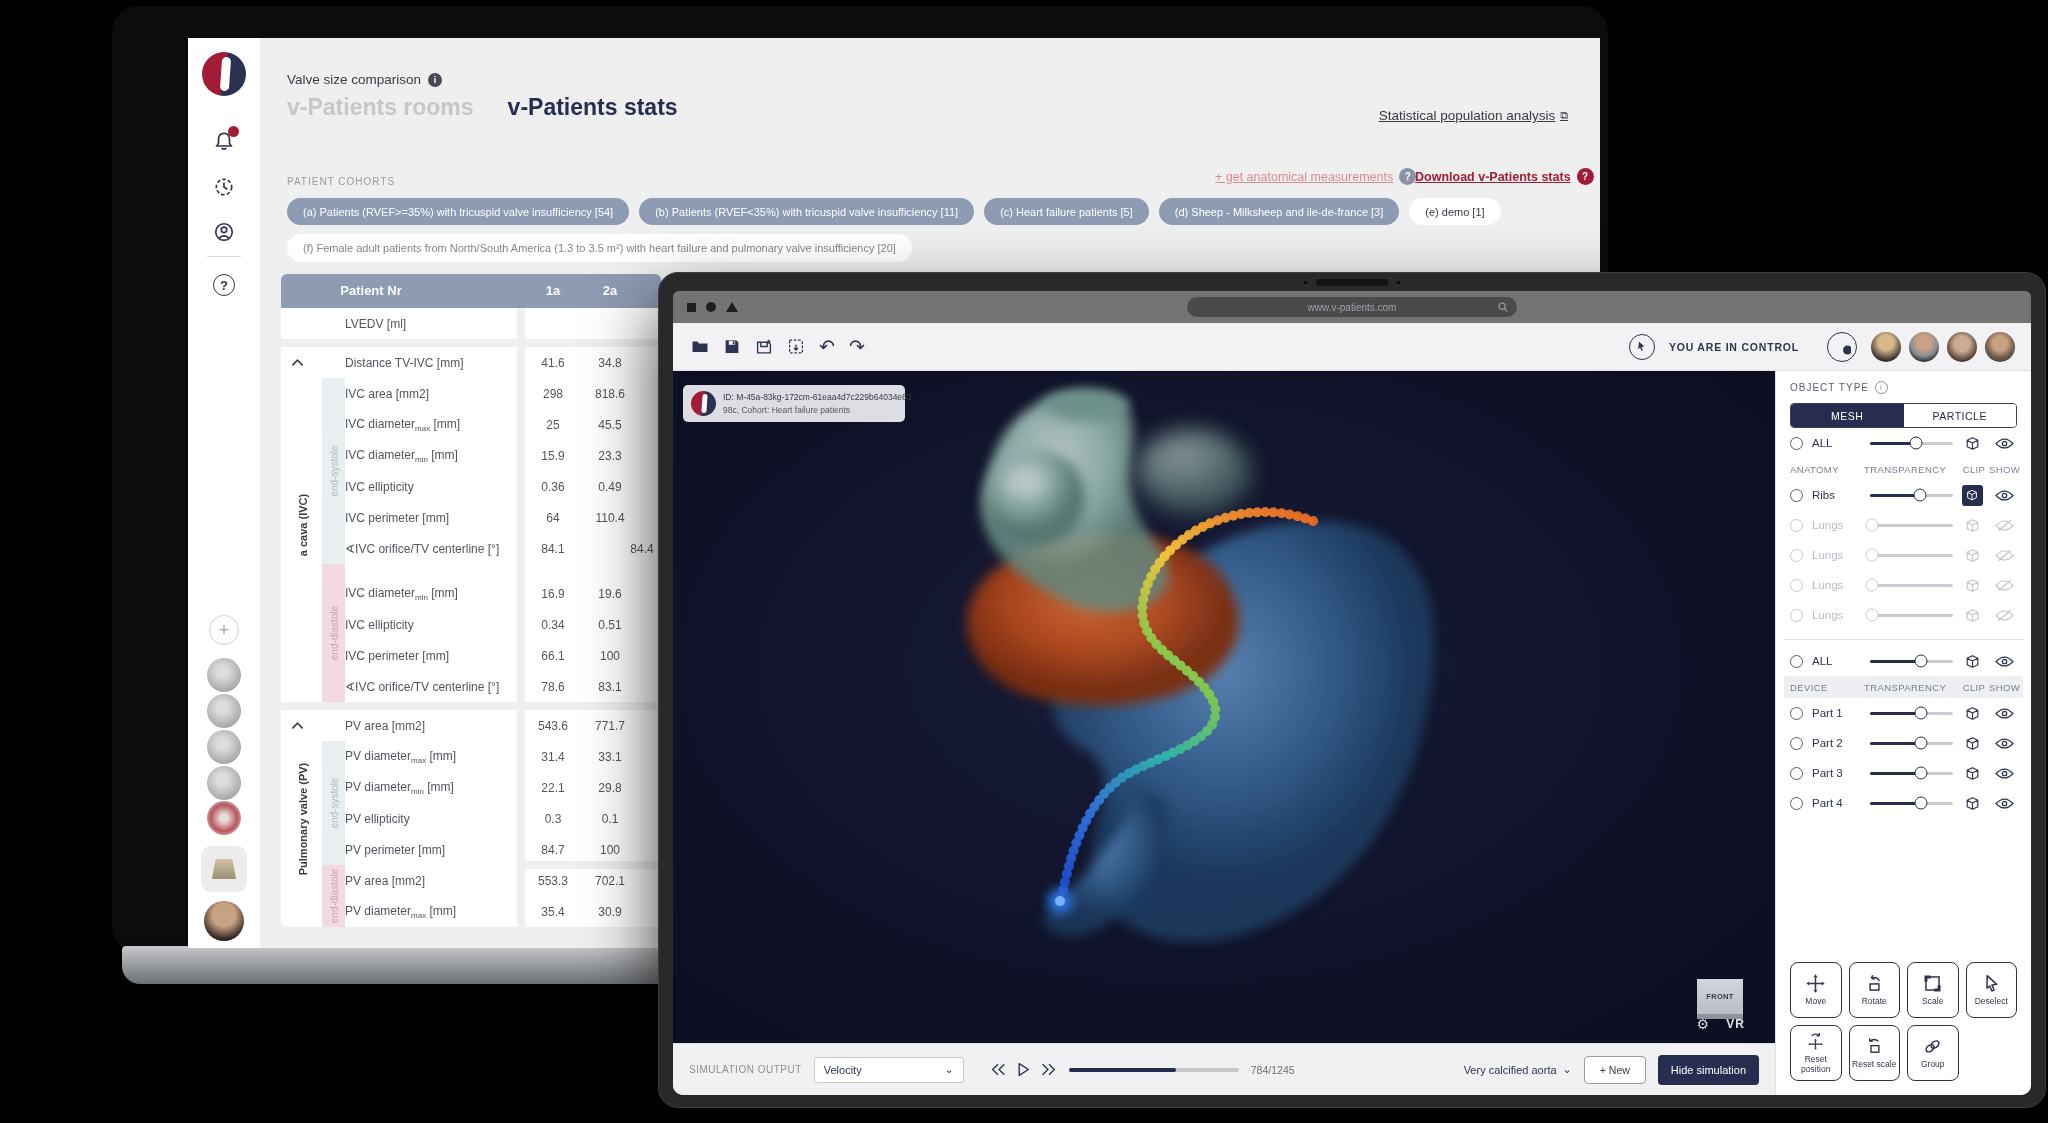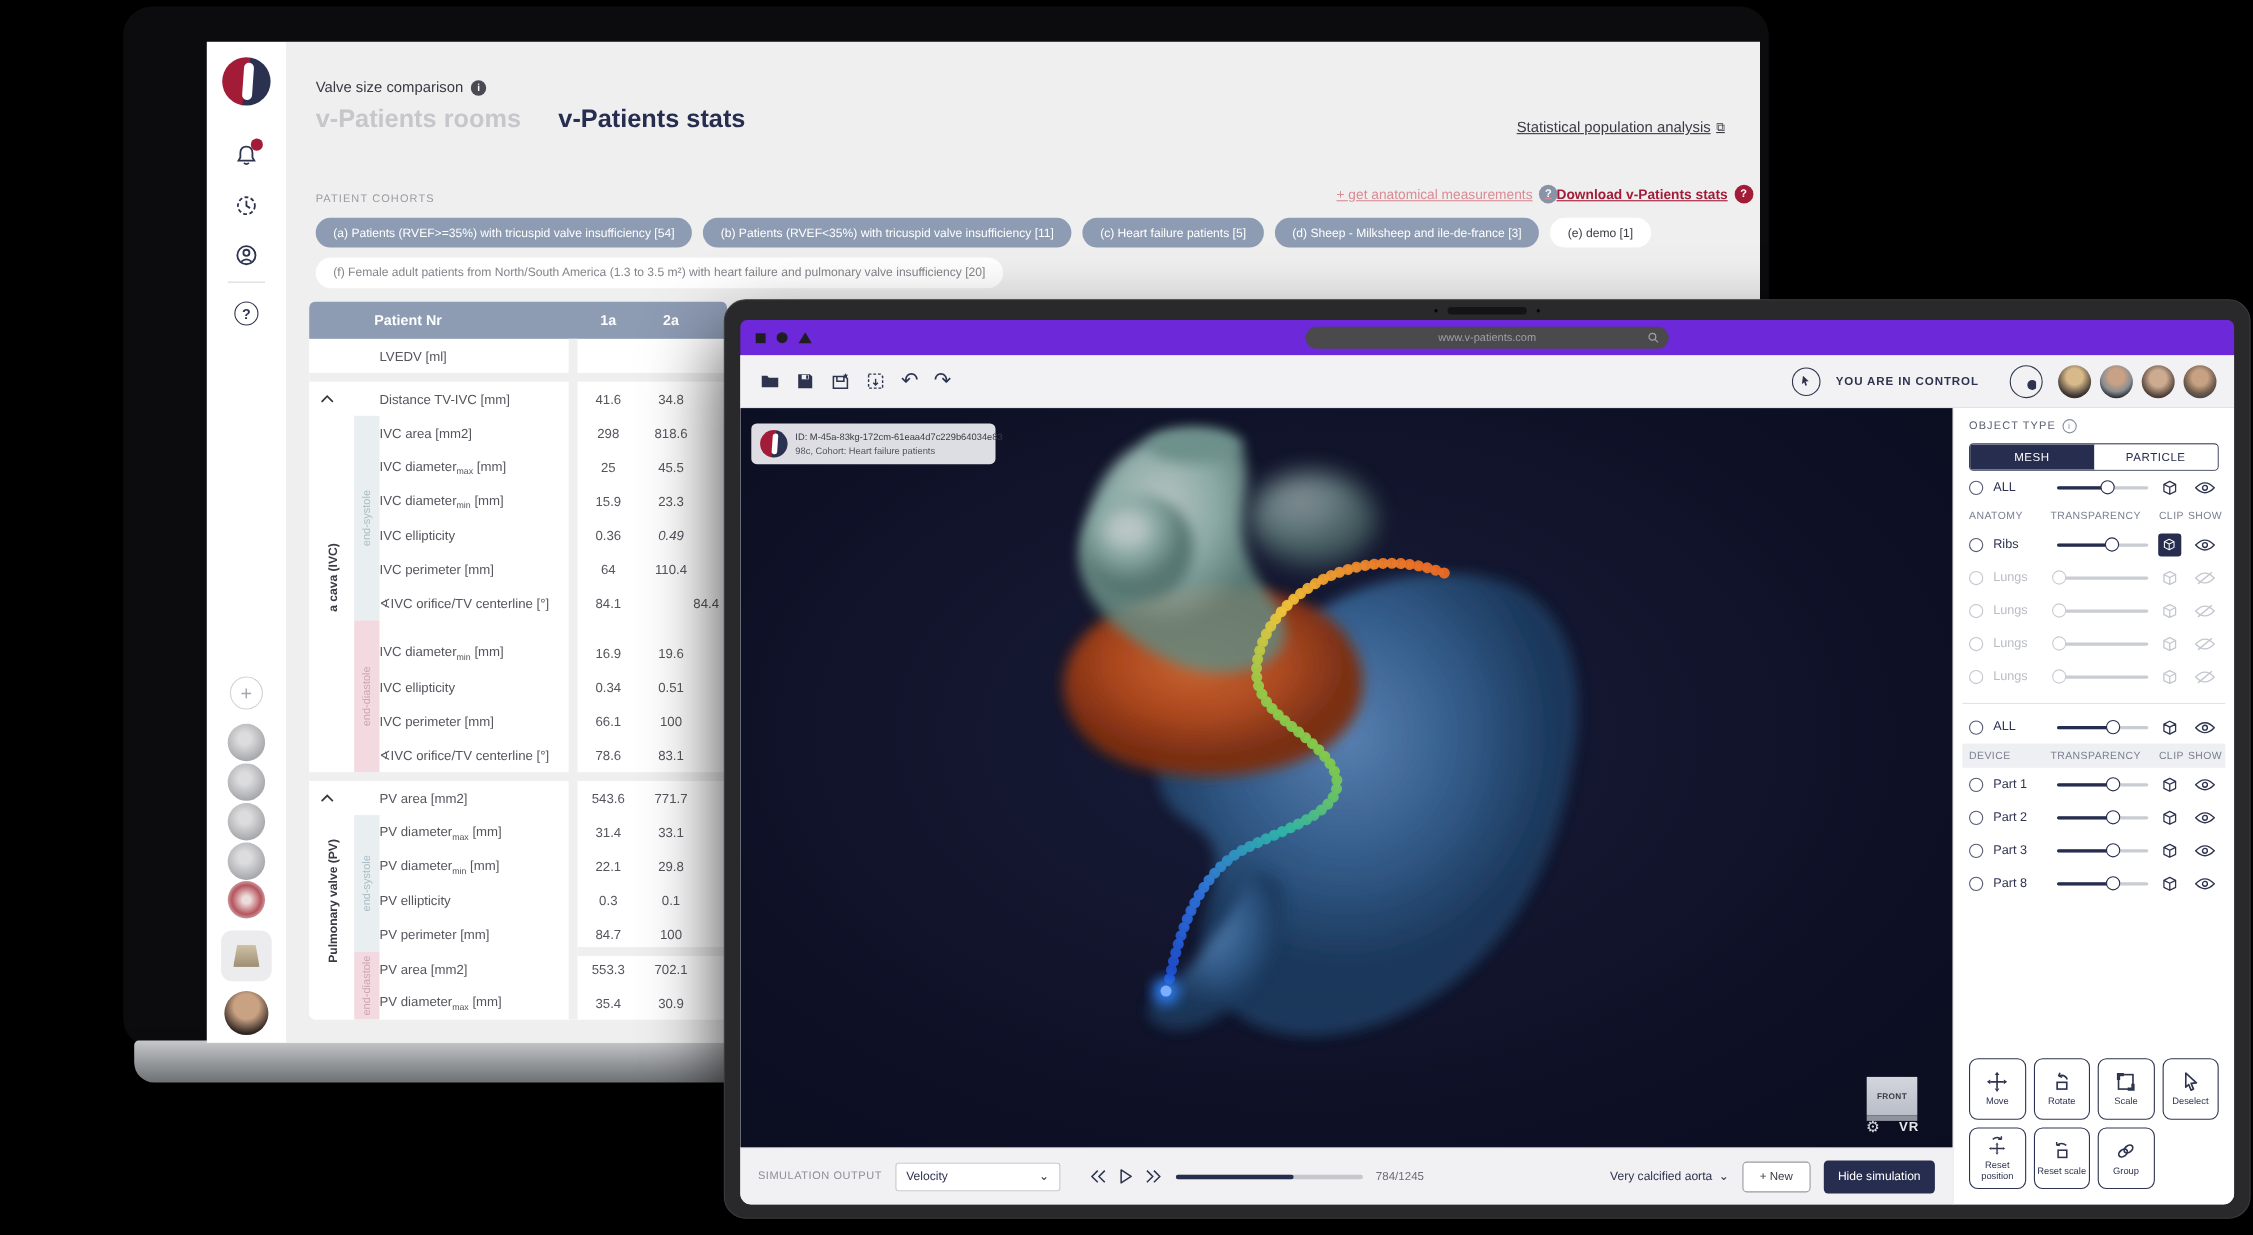--- a/index.html
+++ b/index.html
@@ -78,21 +78,21 @@
   .grp .vtext{position:absolute;left:22px;top:50%;transform:translate(-50%,-50%) rotate(-90deg);
     font-size:11px;font-weight:bold;color:#3a3a44;white-space:nowrap;}
   .t-arrow{position:absolute;left:10px;}
 
   
   #front{left:658px;top:272px;width:1388px;height:836px;background:#29292b;border-radius:20px;
     border:1px solid #3c3c3e;box-shadow:0 35px 70px rgba(0,0,0,.75);}
   #notch{left:50%;top:6px;transform:translateX(-50%);width:72px;height:7px;border-radius:4px;background:#141416;}
   #notch::before,#notch::after{content:"";position:absolute;top:2px;width:3px;height:3px;border-radius:50%;background:#060607;}
   #notch::before{left:-12px;} #notch::after{right:-12px;}
-  #chrome{left:14px;top:18px;width:1358px;height:32px;background:#6d28d9;border-radius:6px 6px 0 0;
+  #chrome{left:14px;top:18px;width:1358px;height:32px;background:#737373;border-radius:6px 6px 0 0;
     display:flex;align-items:center;}
   #win-controls{display:flex;gap:10px;margin-left:14px;align-items:center;}
   #wc-sq{width:9px;height:9px;background:#1f1f21;}
   #wc-ci{width:10px;height:10px;border-radius:50%;background:#1f1f21;}
   #wc-tr{width:0;height:0;border-left:6px solid transparent;border-right:6px solid transparent;border-bottom:10px solid #1f1f21;}
   #url-pill{position:absolute;left:50%;top:6px;transform:translateX(-50%);width:330px;height:20px;background:#4a4a4d;
     border-radius:10px;display:flex;align-items:center;justify-content:center;color:#9fa0a6;font-size:10px;}
   #url-pill svg{position:absolute;right:8px;top:4px;}
   #app{left:14px;top:50px;width:1358px;height:772px;background:#fff;border-radius:0 0 10px 10px;overflow:hidden;
     display:flex;flex-direction:column;}
@@ -374,21 +374,21 @@
             <span class="t-val" style="left: 329px;">45.5</span>
           </div>
           <div class="abs t-row" style="top: 166px; height: 31px;">
             <span class="t-label">IVC diameter<sub>min</sub> [mm]</span>
             <span class="t-val" style="left: 272px;">15.9</span>
             <span class="t-val" style="left: 329px;">23.3</span>
           </div>
           <div class="abs t-row" style="top: 197px; height: 31px;">
             <span class="t-label">IVC ellipticity</span>
             <span class="t-val" style="left: 272px;">0.36</span>
-            <span class="t-val" style="left: 329px; font-style: italic;">0.49</span>
+            <span class="t-val" style="left: 329px;">0.49</span>
           </div>
           <div class="abs t-row" style="top: 228px; height: 31px;">
             <span class="t-label">IVC perimeter [mm]</span>
             <span class="t-val" style="left: 272px;">64</span>
             <span class="t-val" style="left: 329px;">110.4</span>
           </div>
           <div class="abs t-row" style="top: 259px; height: 31px;">
             <span class="t-label">∢IVC orifice/TV centerline [°]</span>
             <span class="t-val" style="left: 272px;">84.1</span>
             <span class="t-val" style="left: 329px; margin-left: 32px;">84.4</span>
@@ -838,21 +838,21 @@
                 </svg>
               </span>
               <span class="cell-ic">
                 <svg class="ic" width="19" height="13">
                   <use href="#eye"></use>
                 </svg>
               </span>
             </div>
             <div class="p-row">
               <span class="radio"></span>
-              <span class="p-label">Part 8</span>
+              <span class="p-label">Part 4</span>
               <span class="slider">
                 <i class="fill" style="width: 62%;"></i>
                 <i class="knob" style="left: 62%;"></i>
               </span>
               <span class="cell-ic">
                 <svg class="ic" width="17" height="17">
                   <use href="#cube"></use>
                 </svg>
               </span>
               <span class="cell-ic">

